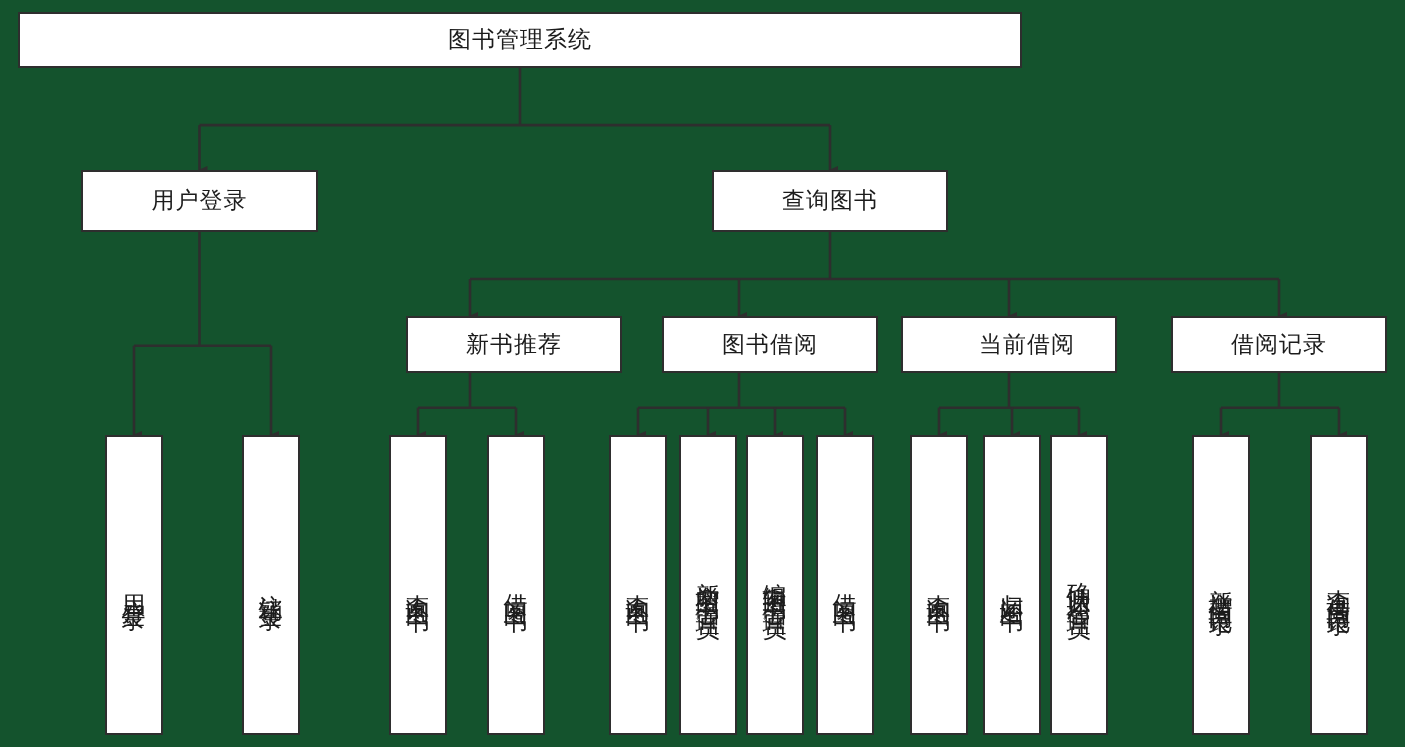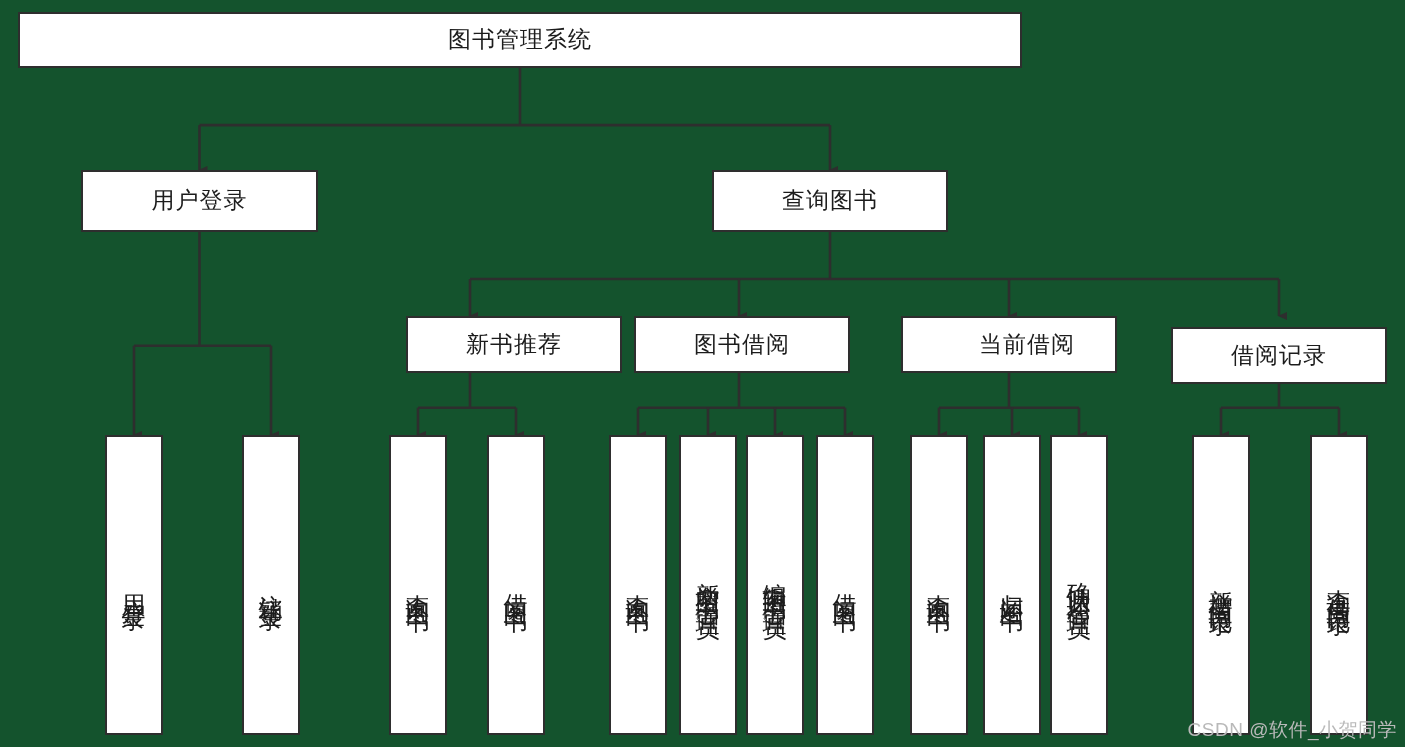--- a/index.html
+++ b/index.html
@@ -122,27 +122,27 @@
       </div>
       <div class="node horiz" style="left: 81px; top: 170px; width: 237px; height: 62px;">
         <span>用户登录</span>
       </div>
       <div class="node horiz" style="left: 712px; top: 170px; width: 236px; height: 62px;">
         <span>查询图书</span>
       </div>
       <div class="node horiz" style="left: 362px; top: 316px; width: 216px; height: 57px; margin-left: 44px;">
         <span>新书推荐</span>
       </div>
-      <div class="node horiz" style="left: 634px; top: 316px; width: 216px; height: 57px; text-align: right;">
+      <div class="node horiz" style="left: 662px; top: 316px; width: 216px; height: 57px; text-align: right;">
         <span>图书借阅</span>
       </div>
       <div class="node horiz" style="left: 901px; top: 316px; width: 216px; height: 57px; padding-left: 36px;">
         <span>当前借阅</span>
       </div>
-      <div class="node horiz" style="left: 1171px; top: 316px; width: 216px; height: 57px; margin-top: 11px;">
+      <div class="node horiz" style="left: 1171px; top: 316px; width: 216px; height: 57px;">
         <span>借阅记录</span>
       </div>
       <div class="node leaf" style="left: 105px; top: 435px; width: 58px; height: 300px;">
         <span class="vtext">用户登录</span>
       </div>
       <div class="node leaf" style="left: 242px; top: 435px; width: 58px; height: 300px;">
         <span class="vtext">注销登录</span>
       </div>
       <div class="node leaf" style="left: 389px; top: 435px; width: 58px; height: 300px;">
         <span class="vtext">查询图书</span>
@@ -172,14 +172,13 @@
         <span class="vtext">确认归还（管理员）</span>
       </div>
       <div class="node leaf" style="left: 1192px; top: 435px; width: 58px; height: 300px;">
         <span class="vtext">新增借阅记录</span>
       </div>
       <div class="node leaf" style="left: 1310px; top: 435px; width: 58px; height: 300px;">
         <span class="vtext">查询借阅记录</span>
       </div>
     </div>
 
-  <div class="watermark">CSDN @软件_小贺同学</div>
 </div>
 
 </body></html>

